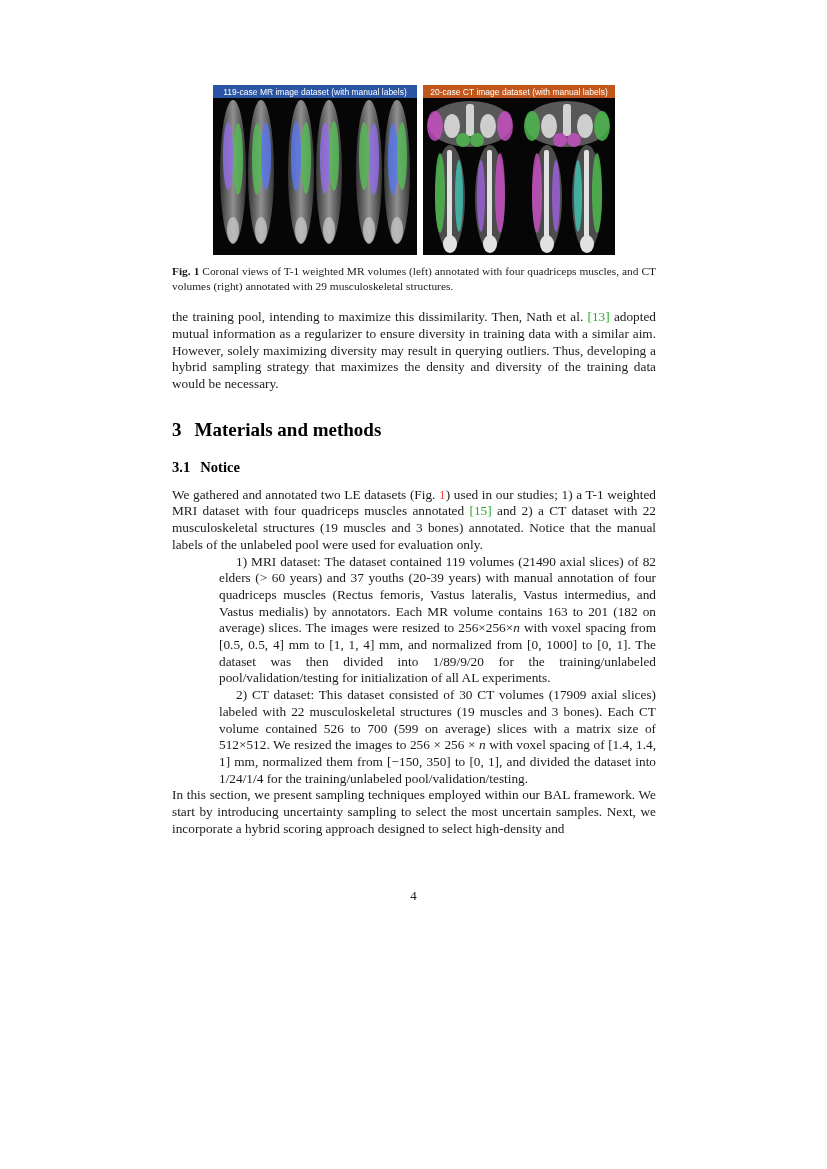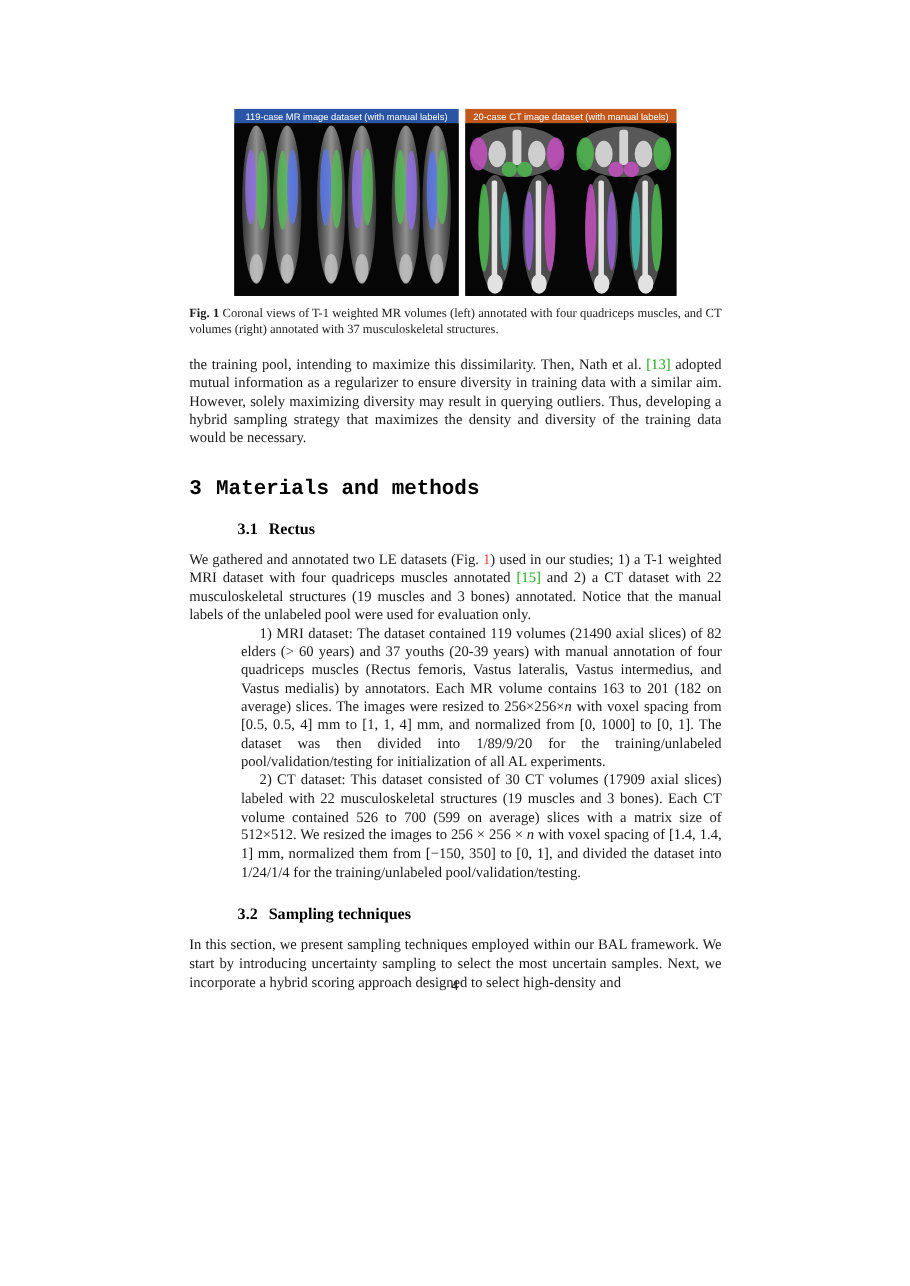--- a/index.html
+++ b/index.html
@@ -9,21 +9,21 @@
     width: 827px;
     height: 1169px;
     background: #ffffff;
     font-family: "Liberation Serif", serif;
     color: #1a1a1a;
     overflow: hidden;
   }
   .content {
     position: absolute;
     left: 172px;
-    top: 99px;
+    top: 85px;
     width: 484px;
   }
 
   
   .fig-images {
     display: flex;
     justify-content: center;
     gap: 6px;
   }
   .panel { display: flex; flex-direction: column; }
@@ -59,30 +59,29 @@
     margin: 0;
   }
   .para.indent { text-indent: 17px; margin-left: 47px; }
   .first-para { margin-top: 16px; }
 
   .section-heading {
     margin: 26px 0 18px 0;
     font-size: 19px;
     font-weight: bold;
     color: #000;
-    font-family: Liberation Mono, monospace;
   }
   .section-heading .sec-num { margin-right: 13px; }
   .subsection-heading {
     margin: 22px 0 11px 0;
     font-size: 14.6px;
     font-weight: bold;
     color: #000;
   }
-  .subsection-heading .sec-num { margin-right: 10px; margin-left: 44px; }
+  .subsection-heading .sec-num { margin-right: 10px; }
 
   .page-number {
     position: absolute;
     top: 888px;
     left: 0;
     width: 827px;
     text-align: center;
     font-size: 13px;
     color: #1a1a1a;
   }
@@ -190,41 +189,38 @@
                 <rect x="24" y="52" width="5" height="90" rx="2" fill="#e2e2e2"></rect>
                 <rect x="64" y="52" width="5" height="90" rx="2" fill="#e2e2e2"></rect>
                 <ellipse cx="27" cy="146" rx="7" ry="9" fill="#e2e2e2"></ellipse>
                 <ellipse cx="67" cy="146" rx="7" ry="9" fill="#e2e2e2"></ellipse>
               </g>
             </svg>
           </div>
         </div>
       </div>
 
-      <div class="caption"><span class="seg-bold">Fig. 1</span><span>  Coronal views of T-1 weighted MR volumes (left) annotated with four quadriceps muscles, and CT volumes (right) annotated with 37 musculoskeletal structures.</span></div>
+      <div class="caption"><span class="seg-bold">Fig. 1</span><span>  Coronal views of T-1 weighted MR volumes (left) annotated with four quadriceps muscles, and CT volumes (right) annotated with 29 musculoskeletal structures.</span></div>
     </div>
 
     <p class="para first-para"><span>the training pool, intending to maximize this dissimilarity. Then, Nath et al. </span><span class="seg-cite">[13]</span><span> adopted mutual information as a regularizer to ensure diversity in training data with a similar aim. However, solely maximizing diversity may result in querying outliers. Thus, developing a hybrid sampling strategy that maximizes the density and diversity of the training data would be necessary.</span></p>
 
     <h2 class="section-heading">
       <span class="sec-num">3</span><span>Materials and methods</span>
     </h2>
 
     <h3 class="subsection-heading" style="margin-top:0">
-      <span class="sec-num">3.1</span><span>Rectus</span>
+      <span class="sec-num">3.1</span><span>Notice</span>
     </h3>
 
     <p class="para"><span>We gathered and annotated two LE datasets (Fig. </span><span class="seg-ref">1</span><span>) used in our studies; 1) a T-1 weighted MRI dataset with four quadriceps muscles annotated </span><span class="seg-cite">[15]</span><span> and 2) a CT dataset with 22 musculoskeletal structures (19 muscles and 3 bones) annotated. Notice that the manual labels of the unlabeled pool were used for evaluation only.</span></p>
 
     <p class="para indent"><span>1) MRI dataset: The dataset contained 119 volumes (21490 axial slices) of 82 elders (&gt; 60 years) and 37 youths (20-39 years) with manual annotation of four quadriceps muscles (Rectus femoris, Vastus lateralis, Vastus intermedius, and Vastus medialis) by annotators. Each MR volume contains 163 to 201 (182 on average) slices. The images were resized to 256×256×</span><span class="seg-italic">n</span><span> with voxel spacing from [0.5, 0.5, 4] mm to [1, 1, 4] mm, and normalized from [0, 1000] to [0, 1]. The dataset was then divided into 1/89/9/20 for the training/unlabeled pool/validation/testing for initialization of all AL experiments.</span></p>
 
     <p class="para indent"><span>2) CT dataset: This dataset consisted of 30 CT volumes (17909 axial slices) labeled with 22 musculoskeletal structures (19 muscles and 3 bones). Each CT volume contained 526 to 700 (599 on average) slices with a matrix size of 512×512. We resized the images to 256 × 256 × </span><span class="seg-italic">n</span><span> with voxel spacing of [1.4, 1.4, 1] mm, normalized them from [−150, 350] to [0, 1], and divided the dataset into 1/24/1/4 for the training/unlabeled pool/validation/testing.</span></p>
 
-    <h3 class="subsection-heading">
-      <span class="sec-num">3.2</span><span>Sampling techniques</span>
-    </h3>
 
     <p class="para"><span>In this section, we present sampling techniques employed within our BAL framework. We start by introducing uncertainty sampling to select the most uncertain samples. Next, we incorporate a hybrid scoring approach designed to select high-density and</span></p>
 
   </div>
 
   <div class="page-number">4</div>
 </div>
 
 </body></html>

